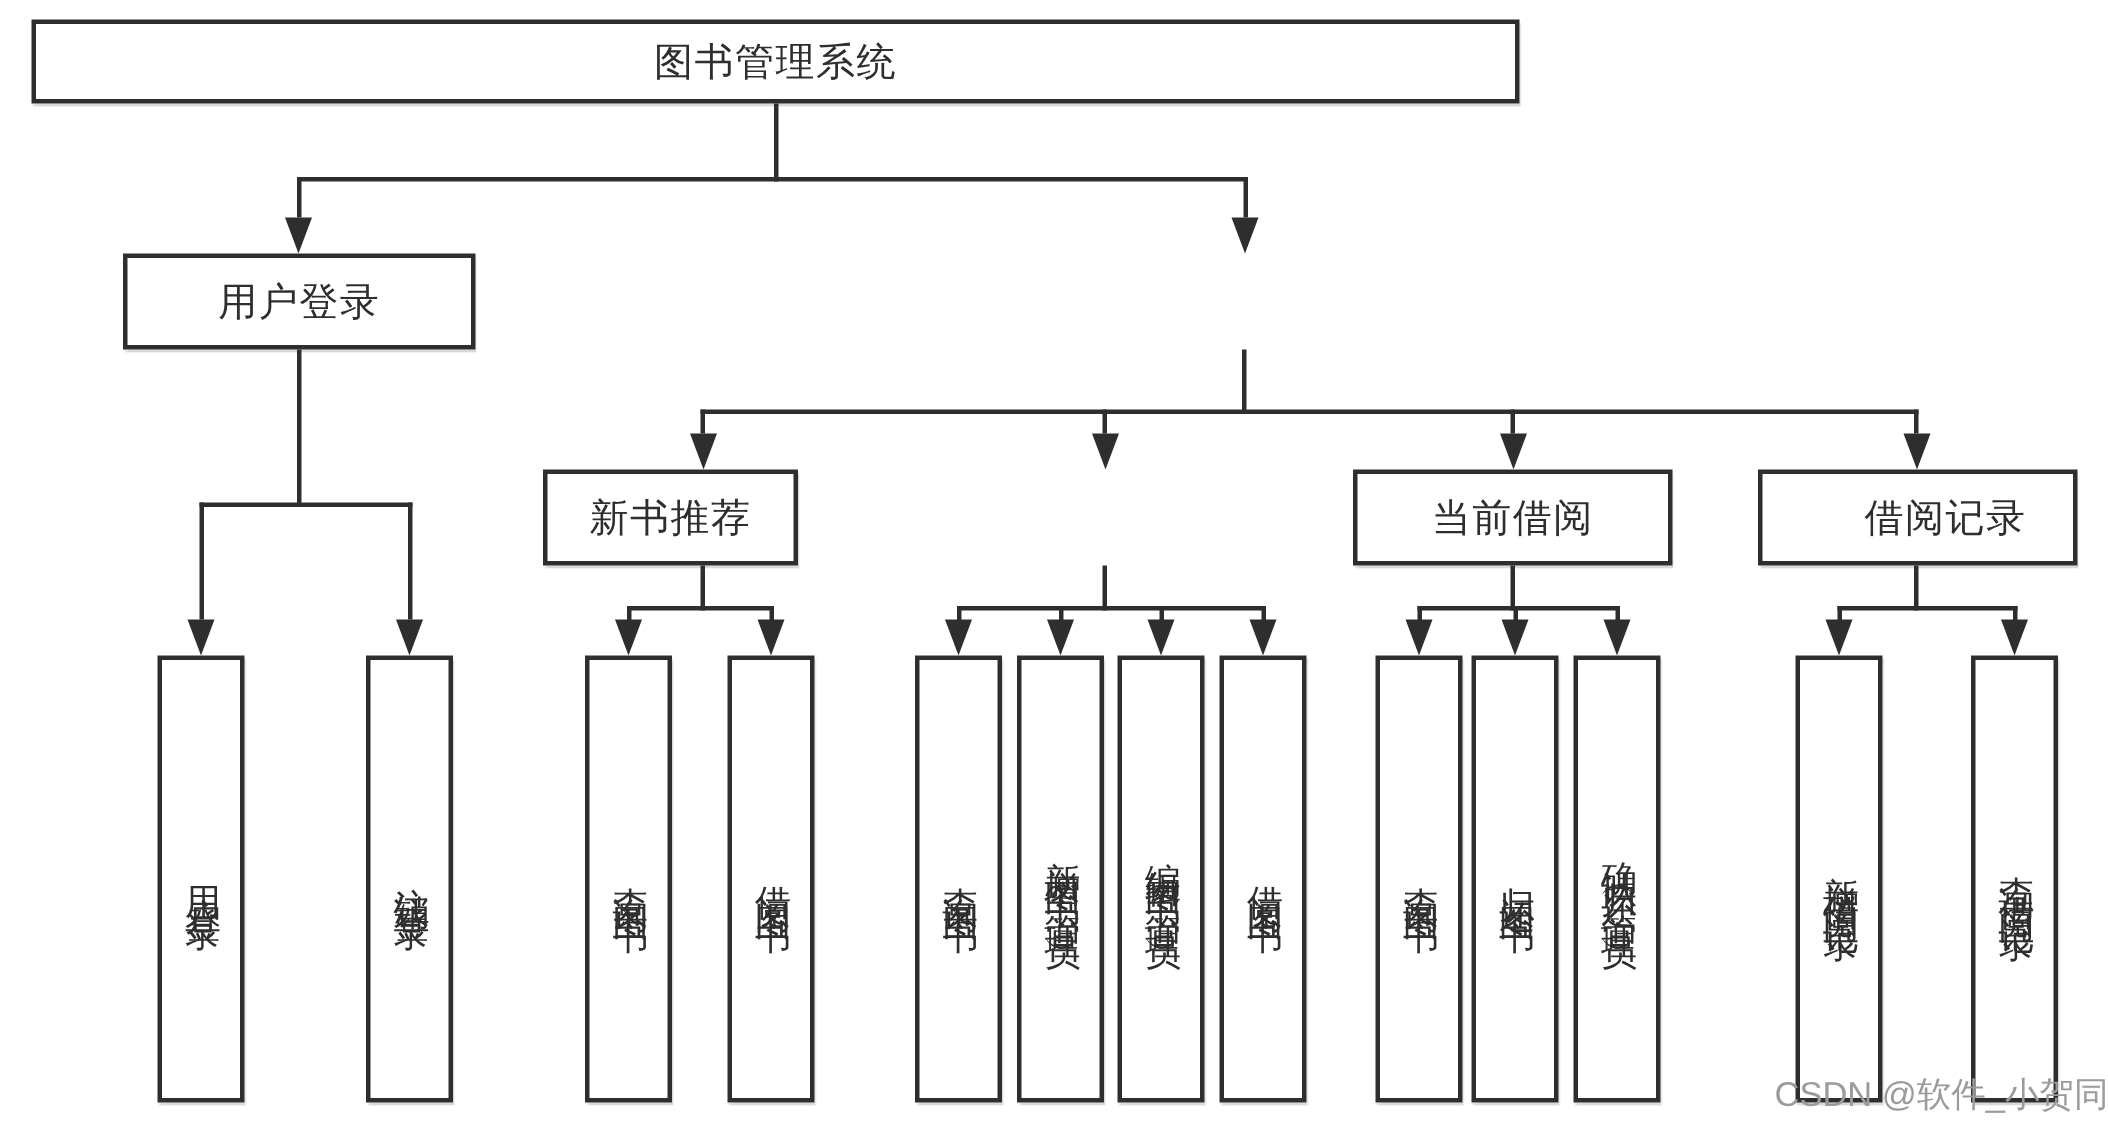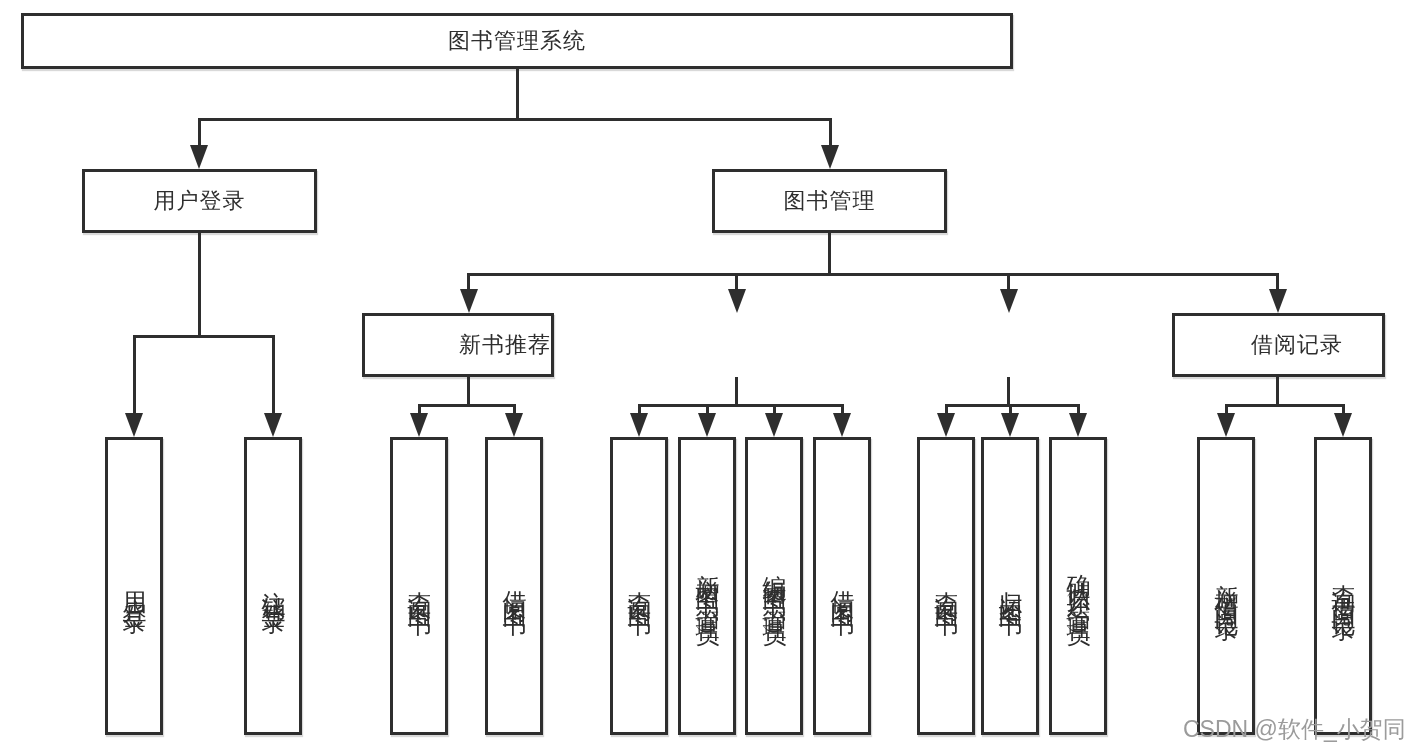--- a/index.html
+++ b/index.html
@@ -3,21 +3,21 @@
 <meta charset="utf-8">
 <style>
   html,body{margin:0;padding:0;background:#ffffff;}
   body{width:1405px;height:747px;position:relative;overflow:hidden;
        font-family:"Liberation Sans","DejaVu Sans",sans-serif;color:#2e2e2e;}
   .stage{position:absolute;left:0;top:0;width:1405px;height:747px;}
   
   .box{position:absolute;box-sizing:border-box;background:#ffffff;
        border:3px solid #2e2e2e;display:flex;align-items:center;justify-content:center;
        box-shadow:1px 2px 1px rgba(0,0,0,0.15);}
-  .hbox{font-size:22px;letter-spacing:1px;white-space:nowrap;}
+  .hbox{font-size:26px;letter-spacing:1px;white-space:nowrap;}
   .vbox{font-size:24px;}
   .vbox .vtext{writing-mode:vertical-rl;text-orientation:mixed;
        letter-spacing:7px;line-height:1.2;white-space:nowrap;}
   
   .vline{position:absolute;width:3px;background:#2e2e2e;}
   .hline{position:absolute;height:3px;background:#2e2e2e;}
   .arrow{position:absolute;width:0;height:0;
        border-left:9px solid transparent;border-right:9px solid transparent;
        border-top:24px solid #2e2e2e;}
   .watermark{position:absolute;font-size:23px;white-space:nowrap;z-index:20;}
@@ -34,44 +34,44 @@
   <div class="vline" style="left:515.5px;top:69px;height:52px;"></div>
   <div class="hline" style="left:197.5px;top:118px;width:634px;"></div>
   <div class="vline" style="left:197.5px;top:118px;height:27px;"></div>
   <div class="arrow" style="left:190px;top:145px;"></div>
   <div class="vline" style="left:828.5px;top:118px;height:27px;"></div>
   <div class="arrow" style="left:821px;top:145px;"></div>
 
   <div class="box hbox" style="left:82px;top:169px;width:235px;height:64px;">
     <span>用户登录</span>
   </div>
-  <div class="box hbox" style="left:712px;top:169px;width:235px;height:64px;">
-    <span>图书管理</span>
-  </div>
 
   <div class="vline" style="left:198px;top:233px;height:105px;"></div>
   <div class="hline" style="left:132.5px;top:335px;width:142px;"></div>
   <div class="vline" style="left:132.5px;top:335px;height:78px;"></div>
   <div class="arrow" style="left:125px;top:413px;"></div>
   <div class="vline" style="left:271.5px;top:335px;height:78px;"></div>
   <div class="arrow" style="left:264px;top:413px;"></div>
 
   <div class="vline" style="left:828px;top:233px;height:43px;"></div>
   <div class="hline" style="left:467px;top:273px;width:812px;"></div>
   <div class="vline" style="left:467px;top:273px;height:16px;"></div>
   <div class="arrow" style="left:459.5px;top:289px;"></div>
   <div class="vline" style="left:735px;top:273px;height:16px;"></div>
   <div class="arrow" style="left:727.5px;top:289px;"></div>
   <div class="vline" style="left:1007px;top:273px;height:16px;"></div>
   <div class="arrow" style="left:999.5px;top:289px;"></div>
   <div class="vline" style="left:1276px;top:273px;height:16px;"></div>
   <div class="arrow" style="left:1268.5px;top:289px;"></div>
 
-  <div class="box hbox" style="left:362px;top:313px;width:192px;height:64px;justify-content:flex-end;">
+  <div class="box hbox" style="left:362px;top:313px;width:170px;height:64px;">
     <span>新书推荐</span>
+  </div>
+  <div class="box hbox" style="left:902px;top:313px;width:213px;height:64px;">
+    <span>当前借阅</span>
   </div>
   <div class="box hbox" style="left:1172px;top:313px;width:213px;height:64px;padding-left:37px;">
     <span>借阅记录</span>
   </div>
 
   <div class="vline" style="left:467px;top:377px;height:30px;"></div>
   <div class="hline" style="left:417.5px;top:404px;width:98px;"></div>
   <div class="vline" style="left:417.5px;top:404px;height:12px;"></div>
   <div class="arrow" style="left:410px;top:413px;"></div>
   <div class="vline" style="left:512.5px;top:404px;height:12px;"></div>

